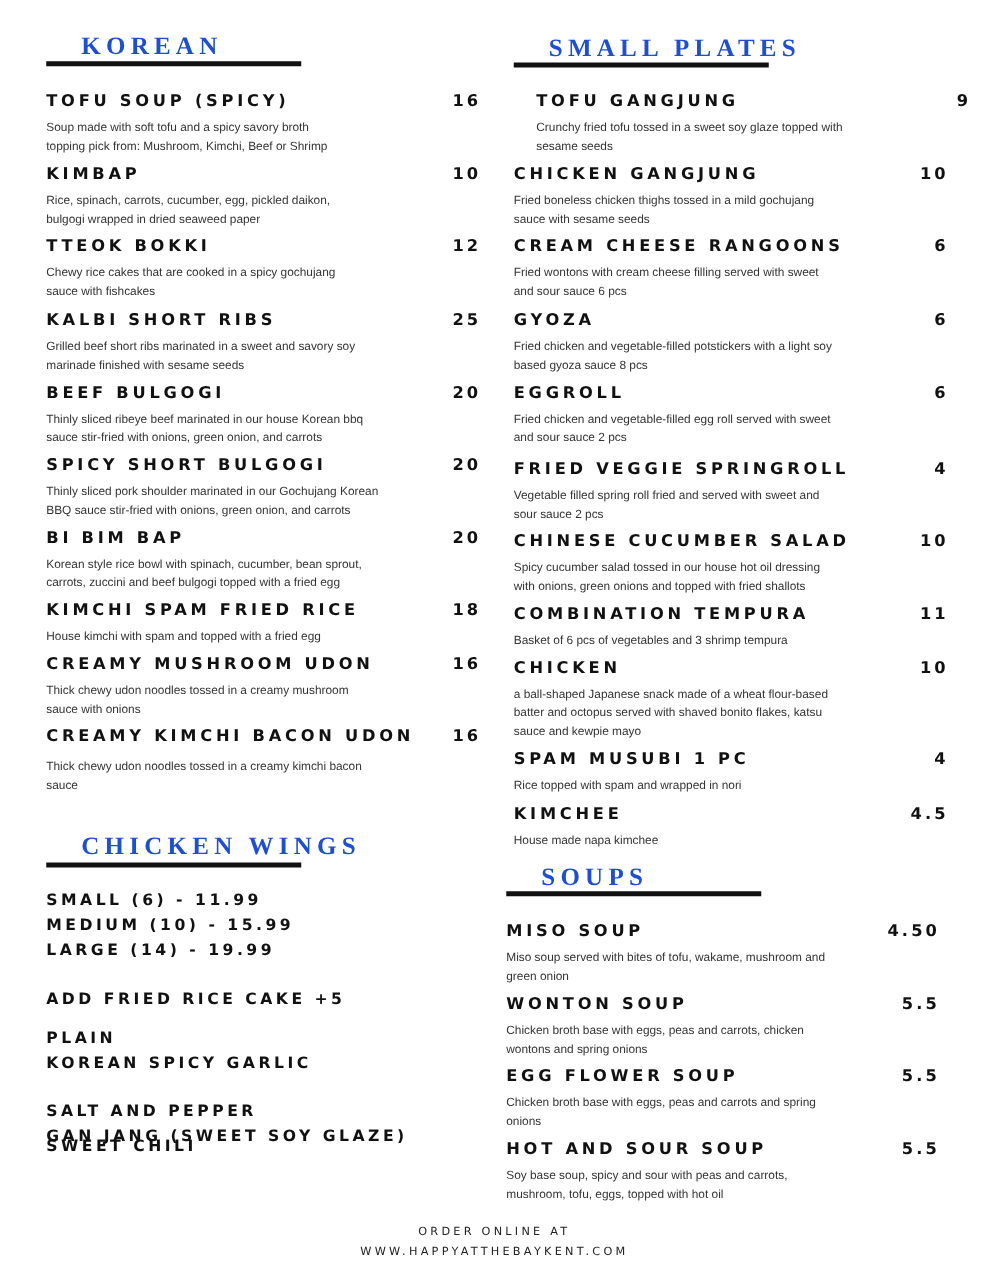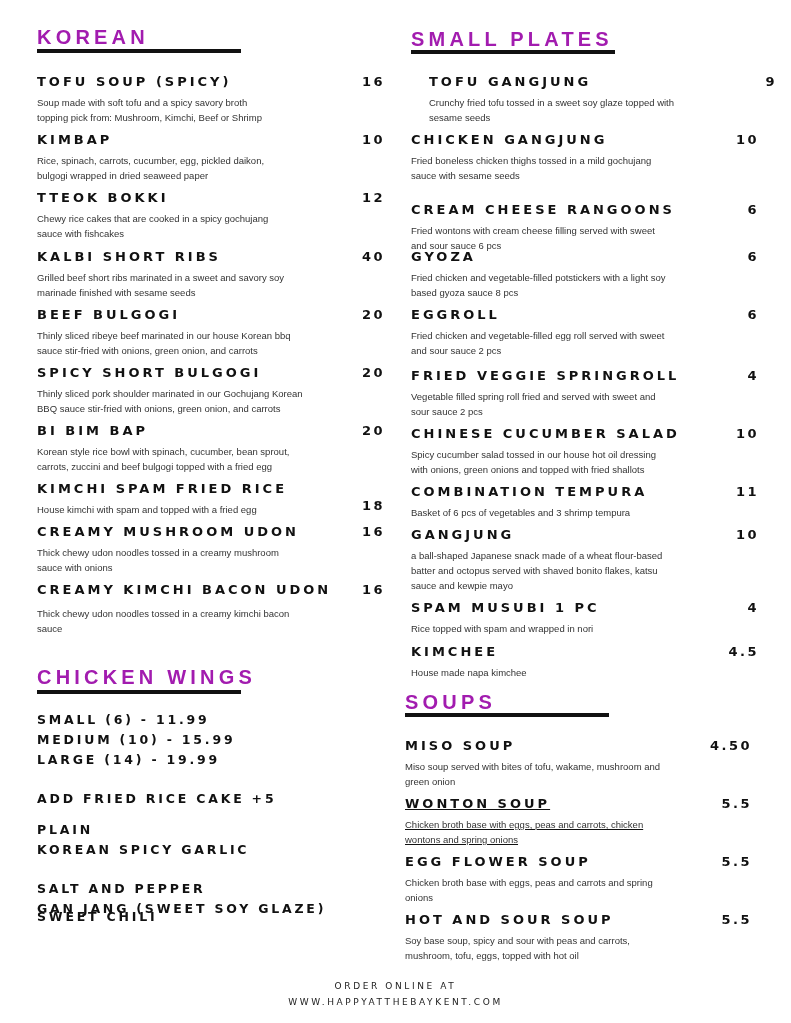--- a/index.html
+++ b/index.html
@@ -1,17 +1,17 @@
 <!DOCTYPE html>
 <html><head>
 <meta charset="utf-8">
 <style>
   html, body { margin: 0; padding: 0; background: #ffffff; }
   body { width: 791px; height: 1023px; position: relative; overflow: hidden; color: #111111; font-family: "DejaVu Sans", sans-serif; }
-  .sec-title { position: absolute; font-family: Liberation Sans, sans-serif; font-weight: bold; font-size: 20px; letter-spacing: 4.2px; color: #a21caf; }
+  .sec-title { position: absolute; font-family: Liberation Serif, serif; font-weight: bold; font-size: 20px; letter-spacing: 4.2px; color: #1d4ed8; margin-left: 28px; }
   .sec-rule { position: absolute; height: 4px; background: #111; }
   .item { position: absolute; }
   .item-name { font-weight: bold; font-size: 13px; letter-spacing: 3px; color: #111; white-space: nowrap; }
   .item-price { position: absolute; top: 0; font-weight: bold; font-size: 13px; letter-spacing: 2.5px; color: #111; text-align: right; }
   .item-desc { font-family: "Liberation Sans", sans-serif; font-size: 9.5px; line-height: 15px; color: #333; margin-top: 6px; white-space: pre-line; }
   .wing-line { position: absolute; left: 37px; font-weight: bold; font-size: 12.5px; letter-spacing: 2.8px; color: #111; white-space: nowrap; }
   .footer { position: absolute; left: 0; width: 791px; text-align: center; font-family: "DejaVu Sans", sans-serif; font-size: 9px; letter-spacing: 2.6px; color: #222; }
 </style>
 </head>
 <body>
@@ -33,21 +33,21 @@
 bulgogi wrapped in dried seaweed paper</div>
   </div>
   <div class="item" style="left:37px; top:190px; width:348px;">
     <div class="item-name">TTEOK BOKKI</div>
     <div class="item-price" style="right:0;">12</div>
     <div class="item-desc">Chewy rice cakes that are cooked in a spicy gochujang
 sauce  with fishcakes</div>
   </div>
   <div class="item" style="left:37px; top:249px; width:348px;">
     <div class="item-name">KALBI SHORT RIBS</div>
-    <div class="item-price" style="right:0;">40</div>
+    <div class="item-price" style="right:0;">25</div>
     <div class="item-desc">Grilled beef short ribs marinated in a sweet and savory soy
 marinade finished with sesame seeds</div>
   </div>
   <div class="item" style="left:37px; top:307px; width:348px;">
     <div class="item-name">BEEF BULGOGI</div>
     <div class="item-price" style="right:0;">20</div>
     <div class="item-desc">Thinly sliced ribeye beef marinated in our house Korean bbq
 sauce stir-fried with onions, green onion, and carrots</div>
   </div>
   <div class="item" style="left:37px; top:365px; width:348px;">
@@ -57,21 +57,21 @@
 BBQ sauce stir-fried with onions, green onion, and carrots</div>
   </div>
   <div class="item" style="left:37px; top:423px; width:348px;">
     <div class="item-name">BI BIM BAP</div>
     <div class="item-price" style="right:0;">20</div>
     <div class="item-desc">Korean style rice bowl with spinach, cucumber, bean sprout,
 carrots, zuccini and beef bulgogi topped with a fried egg</div>
   </div>
   <div class="item" style="left:37px; top:481px; width:348px;">
     <div class="item-name">KIMCHI SPAM FRIED RICE</div>
-    <div class="item-price" style="right:0;margin-top:17px;">18</div>
+    <div class="item-price" style="right:0;">18</div>
     <div class="item-desc">House kimchi with spam and topped with a fried egg</div>
   </div>
   <div class="item" style="left:37px; top:524px; width:348px;">
     <div class="item-name">CREAMY MUSHROOM UDON</div>
     <div class="item-price" style="right:0;">16</div>
     <div class="item-desc">Thick chewy udon noodles tossed in a creamy mushroom
 sauce with onions</div>
   </div>
   <div class="item" style="left:37px; top:582px; width:348px;">
     <div class="item-name">CREAMY KIMCHI BACON UDON</div>
@@ -107,21 +107,21 @@
     <div class="item-price" style="right:0;">9</div>
     <div class="item-desc"> Crunchy fried tofu tossed in a sweet soy glaze topped with
 sesame seeds</div>
   </div>
   <div class="item" style="left:411px; top:132px; width:348px;">
     <div class="item-name">CHICKEN GANGJUNG</div>
     <div class="item-price" style="right:0;">10</div>
     <div class="item-desc">Fried boneless chicken thighs tossed in a mild gochujang
 sauce with sesame seeds</div>
   </div>
-  <div class="item" style="left:411px; top:190px; width:348px;margin-top:12px;">
+  <div class="item" style="left:411px; top:190px; width:348px;">
     <div class="item-name">CREAM CHEESE RANGOONS</div>
     <div class="item-price" style="right:0;">6</div>
     <div class="item-desc">Fried wontons with cream cheese filling served with sweet
 and sour sauce 6 pcs</div>
   </div>
   <div class="item" style="left:411px; top:249px; width:348px;">
     <div class="item-name">GYOZA</div>
     <div class="item-price" style="right:0;">6</div>
     <div class="item-desc">Fried chicken and vegetable-filled potstickers with a light soy
 based gyoza sauce 8 pcs</div>
@@ -143,21 +143,21 @@
     <div class="item-price" style="right:0;">10</div>
     <div class="item-desc">Spicy cucumber salad tossed in our house hot oil dressing
 with onions, green onions and topped with fried shallots</div>
   </div>
   <div class="item" style="left:411px; top:484px; width:348px;">
     <div class="item-name">COMBINATION TEMPURA</div>
     <div class="item-price" style="right:0;">11</div>
     <div class="item-desc">Basket of 6 pcs of vegetables and 3 shrimp tempura</div>
   </div>
   <div class="item" style="left:411px; top:527px; width:348px;">
-    <div class="item-name">GANGJUNG</div>
+    <div class="item-name">CHICKEN</div>
     <div class="item-price" style="right:0;">10</div>
     <div class="item-desc">a ball-shaped Japanese snack made of a wheat flour-based
 batter and octopus served with shaved bonito flakes, katsu
 sauce and kewpie mayo</div>
   </div>
   <div class="item" style="left:411px; top:600px; width:348px;">
     <div class="item-name">SPAM MUSUBI 1 PC</div>
     <div class="item-price" style="right:0;">4</div>
     <div class="item-desc">Rice topped with spam and wrapped in nori</div>
   </div>
@@ -171,21 +171,21 @@
 <div>
   <div class="sec-title" style="left:405px; top:691px;">SOUPS</div>
   <div class="sec-rule" style="left:405px; top:713px; width:204px;"></div>
 
   <div class="item" style="left:405px; top:738px; width:347px;">
     <div class="item-name">MISO SOUP</div>
     <div class="item-price" style="right:0;">4.50</div>
     <div class="item-desc">Miso soup served with bites of tofu, wakame, mushroom and
 green onion</div>
   </div>
-  <div class="item" style="left:405px; top:796px; width:347px;text-decoration:underline;">
+  <div class="item" style="left:405px; top:796px; width:347px;">
     <div class="item-name">WONTON SOUP</div>
     <div class="item-price" style="right:0;">5.5</div>
     <div class="item-desc">Chicken broth base with eggs, peas and carrots, chicken
 wontons and spring onions</div>
   </div>
   <div class="item" style="left:405px; top:854px; width:347px;">
     <div class="item-name">EGG FLOWER SOUP</div>
     <div class="item-price" style="right:0;">5.5</div>
     <div class="item-desc">Chicken broth base with eggs, peas and carrots and spring
 onions</div>

